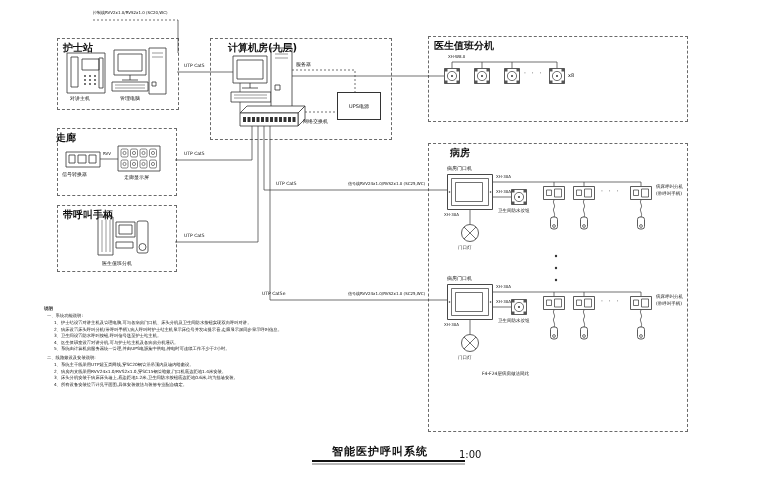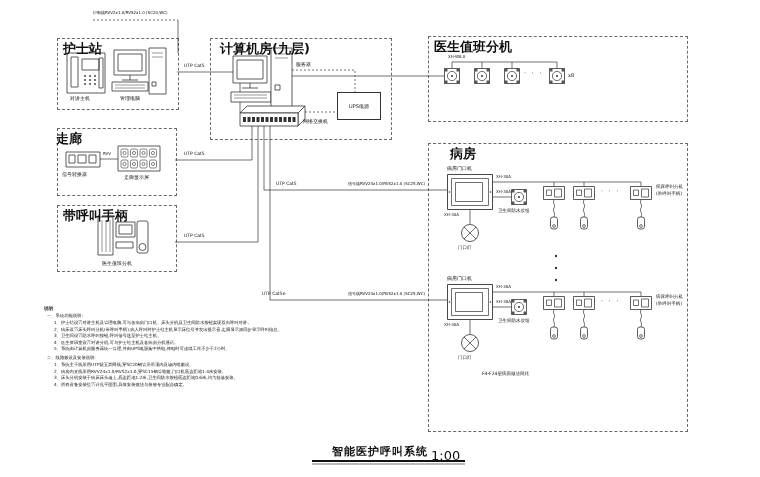--- a/index.html
+++ b/index.html
@@ -5,25 +5,25 @@
   html,body{margin:0;padding:0;background:#e8e8e8;}
   .canvas{position:relative;width:760px;height:477px;background:#ffffff;overflow:hidden;
           font-family:"DejaVu Sans",sans-serif;}
   .box{position:absolute;border:1px dashed #6a6a6a;}
   .lbl{position:absolute;color:#111;white-space:nowrap;line-height:1.15;
        font-family:"DejaVu Sans",sans-serif;}
   .t4{font-size:4px;}
   .t45{font-size:4.5px;}
   .t5{font-size:5px;}
   .t6{font-size:6px;letter-spacing:2px;}
-  .title7{font-size:13px;font-weight:600;}
+  .title7{font-size:10px;font-weight:600;}
   .note{font-size:4.3px;}
   .note-h{font-size:4.5px;font-weight:600;}
   .main-title{font-size:11px;font-weight:600;letter-spacing:1px;}
-  .scale{font-size:13px;}
+  .scale{font-size:10px;margin-left:28px;}
   .ups{position:absolute;left:337px;top:92px;width:42px;height:26px;border:1px solid #333;
        display:flex;align-items:center;justify-content:center;font-size:5px;color:#111;}
   svg{position:absolute;left:0;top:0;}
   svg *{vector-effect:non-scaling-stroke;}
 </style>
 </head>
 <body>
 
 <div class="canvas">
 
@@ -210,21 +210,21 @@
 
     <path stroke="#111" stroke-width="2" d="M312,461 H465"></path>
     <path stroke="#111" stroke-width="0.6" d="M312,464 H465"></path>
   </svg>
 
   <div class="lbl t4" style="left:93px;top:11px;">控制线RVV2x1.0/RVS2x1.0 (SC20,WC)</div>
 
   <div class="lbl title7" style="left:63px;top:42px;">护士站</div>
   <div class="lbl title7" style="left:56px;top:132px;">走廊</div>
   <div class="lbl title7" style="left:63px;top:209px;">带呼叫手柄</div>
-  <div class="lbl title7" style="left:220px;top:42px;">计算机房(九层)</div>
+  <div class="lbl title7" style="left:228px;top:42px;">计算机房(九层)</div>
   <div class="lbl title7" style="left:434px;top:40px;">医生值班分机</div>
   <div class="lbl title7" style="left:434px;top:147px;padding-left:16px;">病房</div>
 
   <div class="lbl t5" style="left:70px;top:96px;">对讲主机</div>
   <div class="lbl t5" style="left:120px;top:96px;">管理电脑</div>
   <div class="lbl t5" style="left:62px;top:172px;">信号转换器</div>
   <div class="lbl t5" style="left:124px;top:175px;">走廊显示屏</div>
   <div class="lbl t5" style="left:102px;top:261px;">医生值班分机</div>
   <div class="lbl t5" style="left:296px;top:62px;">服务器</div>
   <div class="lbl t5" style="left:303px;top:119px;">网络交换机</div>

